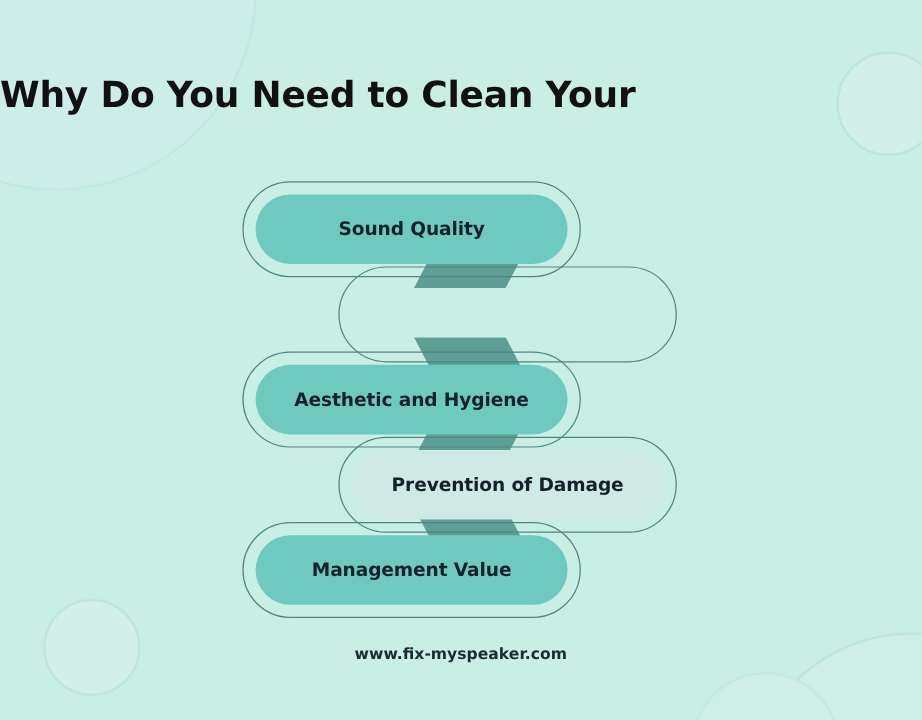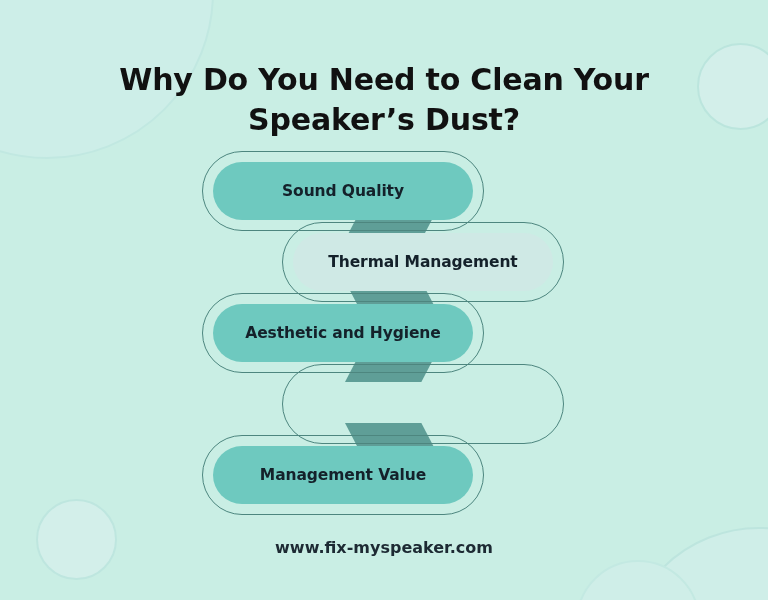--- a/index.html
+++ b/index.html
@@ -68,21 +68,21 @@
     background: #cfeee8;
     border: 2px solid #c3e9e2;
   }
 
   
   .title {
     position: absolute;
     left: 0;
     top: 40px;
     width: 768px;
-    text-align: center;
+    text-align: left;
     font-family: "DejaVu Sans", sans-serif;
     font-size: 30px;
     font-weight: bold;
     line-height: 1.32;
     letter-spacing: -0.2px;
     color: #111111;
   }
   .title-line {
     display: block;
   }
@@ -135,64 +135,63 @@
   }
 
   
   .footer {
     position: absolute;
     left: 0;
     top: 538px;
     width: 768px;
     text-align: center;
     font-family: "DejaVu Sans", sans-serif;
-    font-size: 16px;
+    font-size: 13px;
     font-weight: bold;
     color: #1d2a33;
   }
 </style>
 </head>
 <body>
 
 <div class="poster">
 
   <div class="bubble bubble-tl"></div>
   <div class="bubble bubble-tr"></div>
   <div class="bubble bubble-bl"></div>
   <div class="bubble bubble-br"></div>
   <div class="bubble bubble-br2"></div>
 
   <h1 class="title">
     <span class="title-line">Why Do You Need to Clean Your</span>
-    <span class="title-line">Speaker’s Dust?</span>
   </h1>
 
   <div class="flow">
 
     <div class="connector" style="left:345px; top:210px; width:92px; height:30px; clip-path: polygon(17% 0%, 100% 0%, 83% 100%, 0% 100%);"></div>
     <div class="connector" style="left:345px; top:281px; width:92px; height:30px; clip-path: polygon(0% 0%, 83% 0%, 100% 100%, 17% 100%);"></div>
     <div class="connector" style="left:345px; top:352px; width:92px; height:30px; clip-path: polygon(17% 0%, 100% 0%, 83% 100%, 0% 100%);"></div>
     <div class="connector" style="left:345px; top:423px; width:92px; height:30px; clip-path: polygon(0% 0%, 83% 0%, 100% 100%, 17% 100%);"></div>
 
     <div class="step-ring" style="left:202px; top:151px;"></div>
     <div class="step dark" style="left:213px; top:162px;">
       <span class="step-label">Sound Quality</span>
     </div>
 
     <div class="step-ring" style="left:282px; top:222px;"></div>
-    <div class="step light" style="left:293px; top:233px;">
-      <span class="step-label">Thermal Management</span>
-    </div>
 
     <div class="step-ring" style="left:202px; top:293px;"></div>
     <div class="step dark" style="left:213px; top:304px;text-align:right;">
       <span class="step-label">Aesthetic and Hygiene</span>
     </div>
 
     <div class="step-ring" style="left:282px; top:364px;"></div>
+    <div class="step light" style="left:293px; top:375px;">
+      <span class="step-label">Prevention of Damage</span>
+    </div>
 
     <div class="step-ring" style="left:202px; top:435px;"></div>
     <div class="step dark" style="left:213px; top:446px;">
       <span class="step-label">Management Value</span>
     </div>
 
   </div>
 
   <div class="footer">www.fix-myspeaker.com</div>
 

